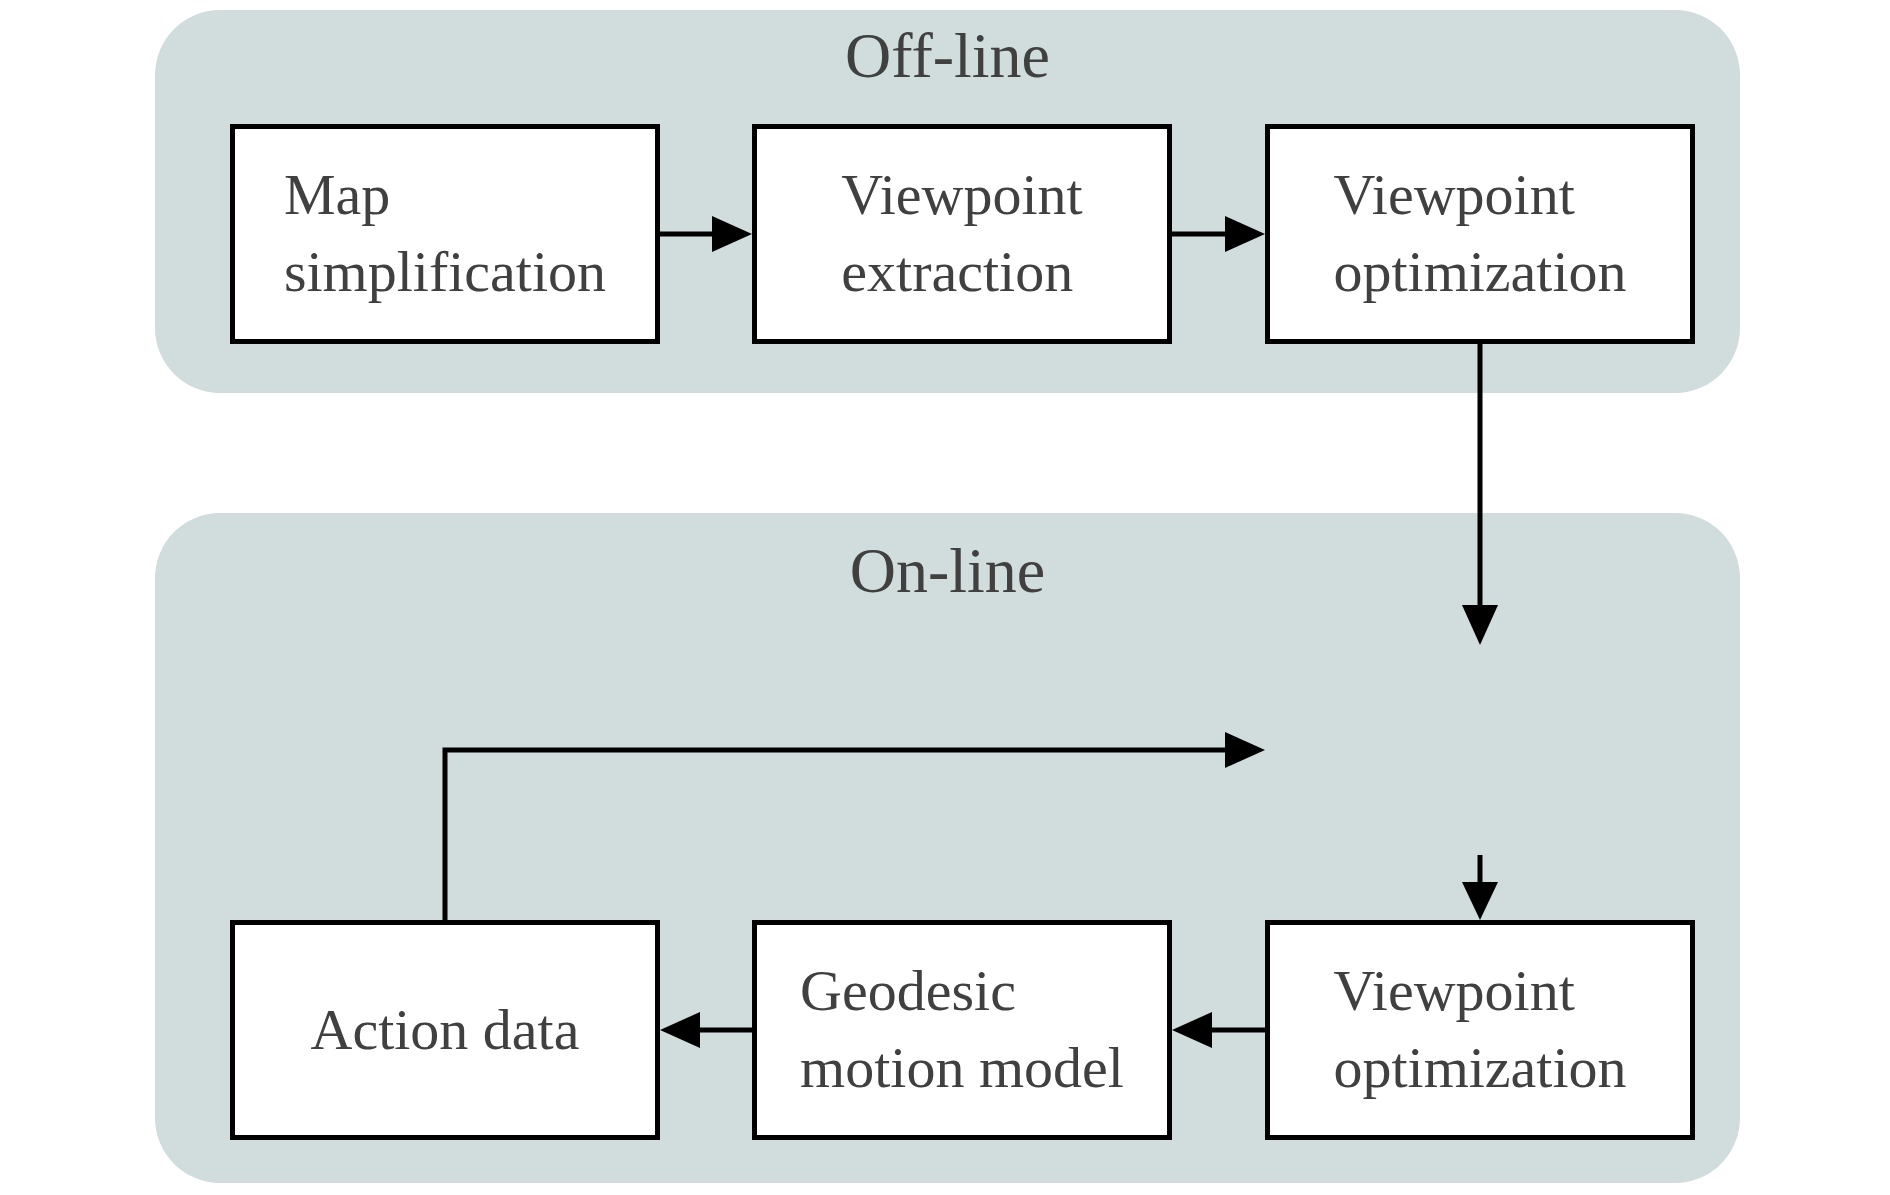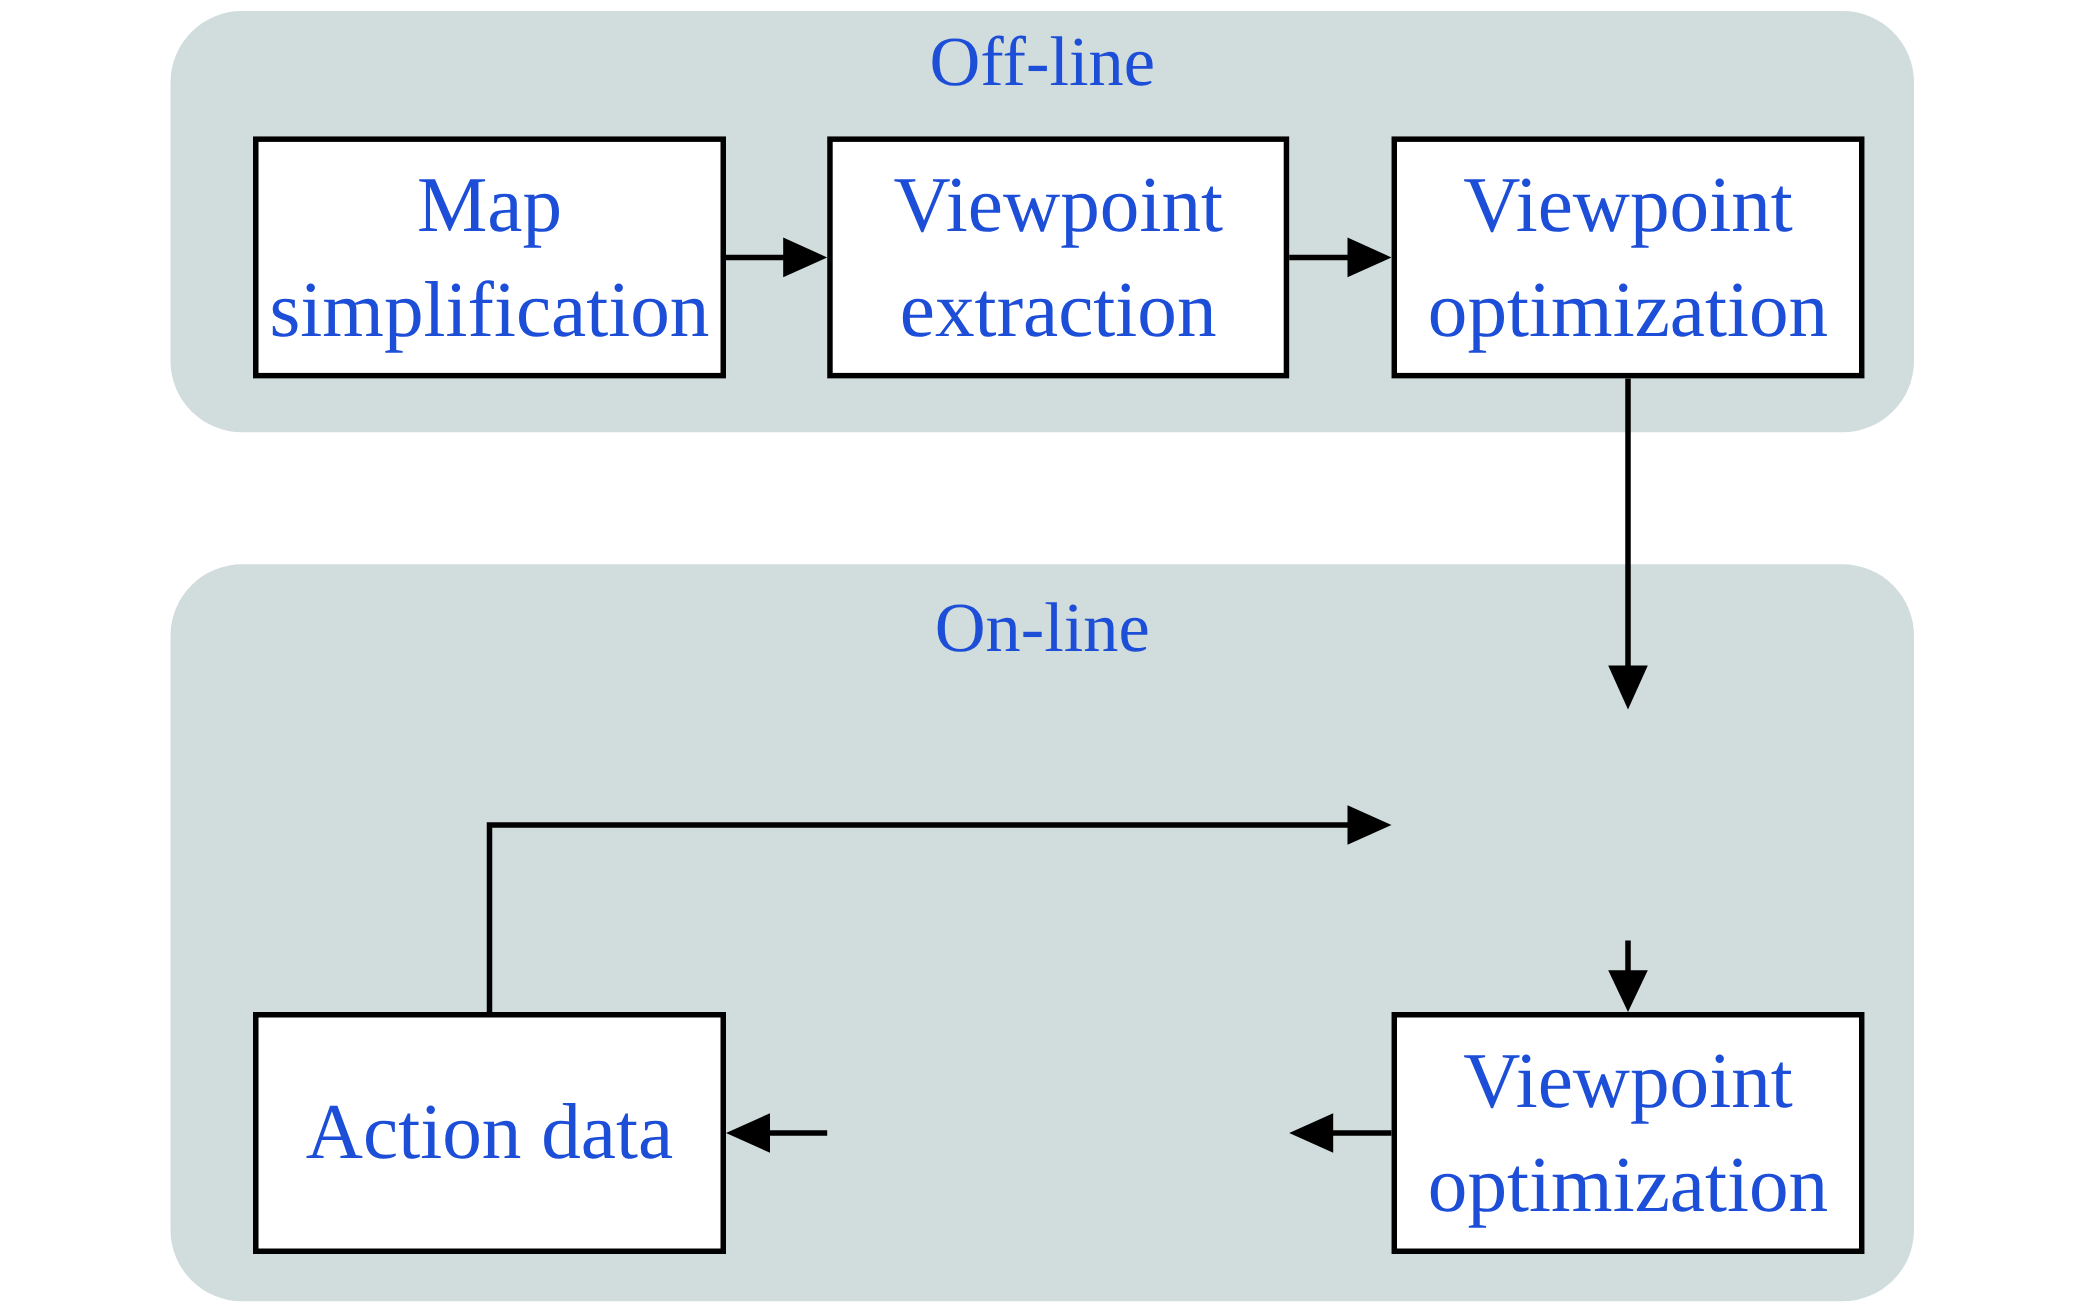--- a/index.html
+++ b/index.html
@@ -7,21 +7,21 @@
     --box-bg: #ffffff;
     --line: #000000;
   }
   html, body { margin: 0; padding: 0; background: #ffffff; }
   .canvas {
     position: relative;
     width: 1890px;
     height: 1195px;
     background: #ffffff;
     font-family: "Liberation Serif", "DejaVu Serif", serif;
-    color: #1d4ed8;
+    color: #404040;
     overflow: hidden;
   }
   .panel {
     position: absolute;
     left: 155px;
     width: 1585px;
     background: var(--panel-bg);
     border-radius: 65px;
   }
   .panel.offline { top: 10px;  height: 383px; }
@@ -41,23 +41,23 @@
   .node {
     position: absolute;
     box-sizing: border-box;
     background: var(--box-bg);
     border: 5px solid var(--line);
     display: flex;
     align-items: center;
     justify-content: center;
   }
   .node-label {
-    font-size: 72px;
+    font-size: 58px;
     line-height: 1.32;
-    text-align: center;
+    text-align: left;
     white-space: pre-line;
   }
   
   .node.map-simplification      { left: 75px;   top: 114px; width: 430px; height: 220px; }
   .node.viewpoint-extraction    { left: 597px;  top: 114px; width: 420px; height: 220px; }
   .node.viewpoint-optimization-offline { left: 1110px; top: 114px; width: 430px; height: 220px; }
   
   .node.read-sensor-data        { left: 1110px; top: 132px; width: 430px; height: 210px; }
   .node.viewpoint-optimization-online  { left: 1110px; top: 407px; width: 430px; height: 220px; }
   .node.geodesic-motion-model   { left: 597px;  top: 407px; width: 420px; height: 220px; }
@@ -102,20 +102,24 @@
 
   <section class="panel online">
     <h2 class="panel-title">On-line</h2>
 
 
     <div class="node viewpoint-optimization-online">
       <span class="node-label">Viewpoint
 optimization</span>
     </div>
 
+    <div class="node geodesic-motion-model">
+      <span class="node-label">Geodesic
+motion model</span>
+    </div>
 
     <div class="node action-plan">
       <span class="node-label">Action data</span>
     </div>
   </section>
 
   <svg class="arrow-layer" viewBox="0 0 1890 1195" xmlns="http://www.w3.org/2000/svg">
 
     <g>
       <line x1="660" y1="234" x2="714" y2="234"></line>

